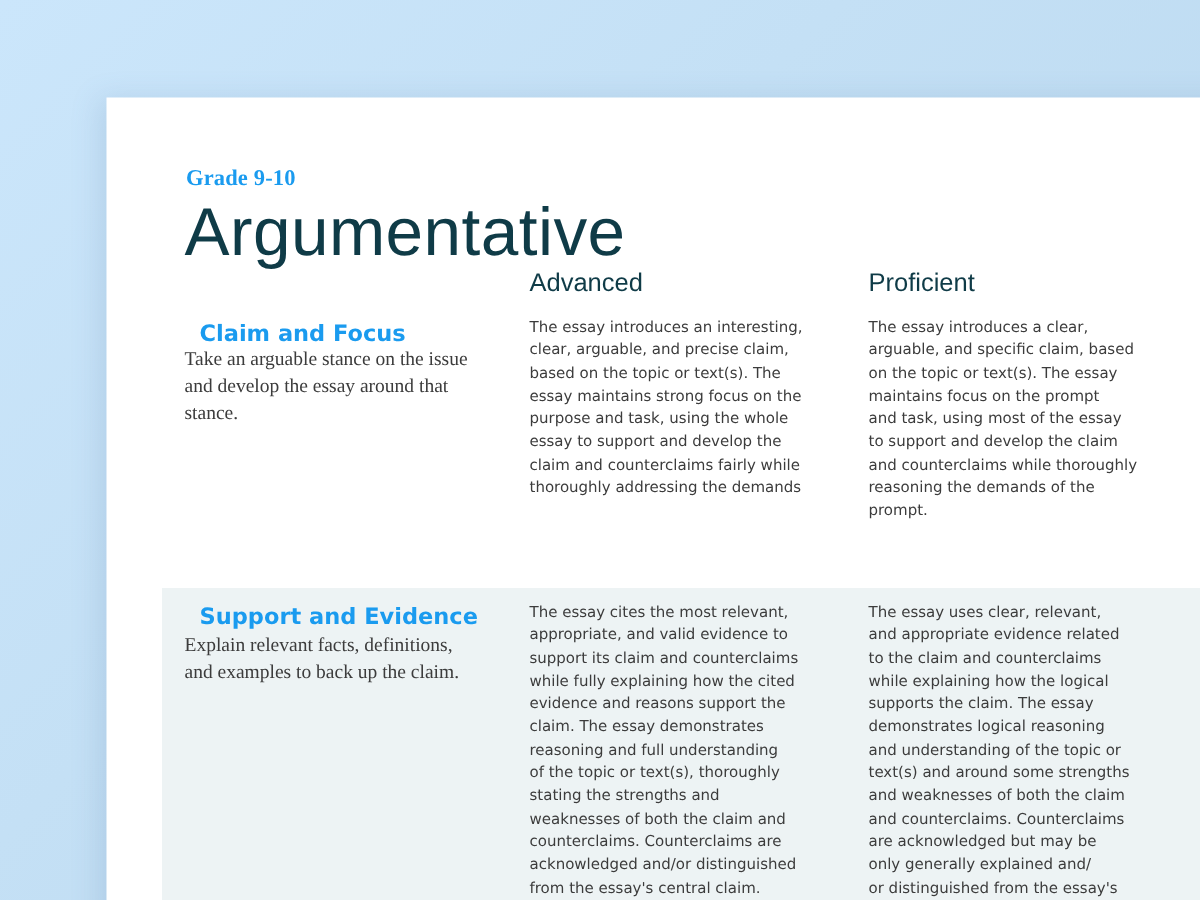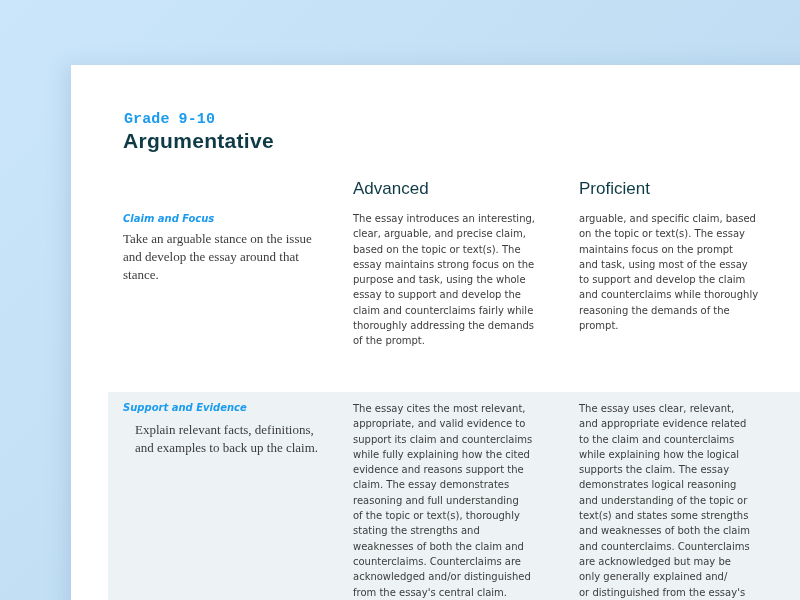--- a/index.html
+++ b/index.html
@@ -12,32 +12,32 @@
   .card {
     position: absolute;
     left: 71px; top: 65px;
     width: 760px; height: 560px;
     background: #ffffff;
     box-shadow: -6px 0 18px rgba(90,130,170,0.18);
   }
   .grade {
     position: absolute;
     left: 53px; top: 46px;
-    font-family: Liberation Mono, monospace;
+    font-family: Liberation Serif, serif;
     font-size: 15px;
     font-weight: 600;
     color: #1a9bef;
     letter-spacing: 0.1px;
   }
   .title {
     position: absolute;
     left: 52px; top: 64px;
     font-family: "Liberation Sans", sans-serif;
-    font-size: 21px;
-    font-weight: 700;
+    font-size: 45px;
+    font-weight: 400;
     color: #0f3b47;
     letter-spacing: 0.3px;
   }
   .col-head {
     position: absolute;
     top: 114px;
     font-family: "Liberation Sans", sans-serif;
     font-size: 17px;
     color: #0f3b47;
     font-weight: 500;
@@ -49,26 +49,25 @@
   .row {
     position: absolute;
     left: 37px;
     width: 723px;
   }
   .row.r1 { top: 140px; height: 186px; background: #ffffff; }
   .row.r2 { top: 327px; height: 240px; background: #edf3f4; }
 
   .crit-title {
     position: absolute;
-    left: 15px;
+    left: 25px;
     font-family: "DejaVu Sans", sans-serif;
-    font-size: 10px;
+    font-size: 15px;
     font-weight: 700;
     color: #1a9bef;
-    font-style: italic;
   }
   .crit-desc {
     position: absolute;
     left: 15px;
     width: 225px;
     font-family: Liberation Serif, serif;
     font-size: 13px;
     line-height: 18px;
     color: #3c3c3c;
   }
@@ -76,21 +75,21 @@
     position: absolute;
     font-family: "DejaVu Sans", sans-serif;
     font-size: 10px;
     line-height: 15.3px;
     color: #3c3c3c;
   }
   .r1 .crit-title { top: 8px; }
   .r1 .crit-desc { top: 25px; }
   .r1 .cell { top: 6px; }
   .r2 .crit-title { top: 10px; }
-  .r2 .crit-desc { top: 29px; margin-left: 12px; }
+  .r2 .crit-desc { top: 29px; }
   .r2 .cell { top: 9px; }
   .cell.adv { left: 245px; width: 215px; }
   .cell.prof { left: 471px; width: 215px; }
   .line { display: block; white-space: nowrap; }
 </style>
 </head>
 <body>
 
 <div class="card">
   <div class="grade">Grade 9-10</div>
@@ -108,23 +107,23 @@
     </div>
     <div class="cell adv">
       <span class="line">The essay introduces an interesting,</span>
       <span class="line">clear, arguable, and precise claim,</span>
       <span class="line">based on the topic or text(s). The</span>
       <span class="line">essay maintains strong focus on the</span>
       <span class="line">purpose and task, using the whole</span>
       <span class="line">essay to support and develop the</span>
       <span class="line">claim and counterclaims fairly while</span>
       <span class="line">thoroughly addressing the demands</span>
-      <span class="line">of the prompt.</span>
     </div>
     <div class="cell prof">
+      <span class="line">The essay introduces a clear,</span>
       <span class="line">arguable, and specific claim, based</span>
       <span class="line">on the topic or text(s). The essay</span>
       <span class="line">maintains focus on the prompt</span>
       <span class="line">and task, using most of the essay</span>
       <span class="line">to support and develop the claim</span>
       <span class="line">and counterclaims while thoroughly</span>
       <span class="line">reasoning the demands of the</span>
       <span class="line">prompt.</span>
     </div>
   </div>
@@ -151,21 +150,21 @@
       <span class="line">from the essay's central claim.</span>
     </div>
     <div class="cell prof">
       <span class="line">The essay uses clear, relevant,</span>
       <span class="line">and appropriate evidence related</span>
       <span class="line">to the claim and counterclaims</span>
       <span class="line">while explaining how the logical</span>
       <span class="line">supports the claim. The essay</span>
       <span class="line">demonstrates logical reasoning</span>
       <span class="line">and understanding of the topic or</span>
-      <span class="line">text(s) and states some strengths</span>
+      <span class="line">text(s) and around some strengths</span>
       <span class="line">and weaknesses of both the claim</span>
       <span class="line">and counterclaims. Counterclaims</span>
       <span class="line">are acknowledged but may be</span>
       <span class="line">only generally explained and/</span>
       <span class="line">or distinguished from the essay's</span>
     </div>
   </div>
 </div>
 
 </body></html>

